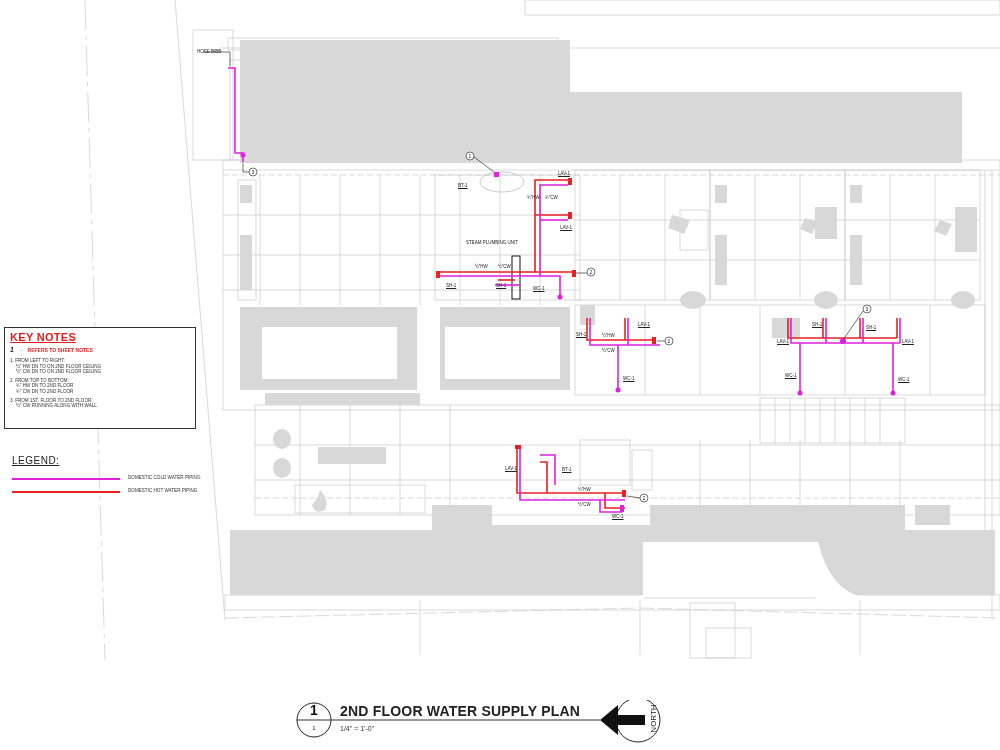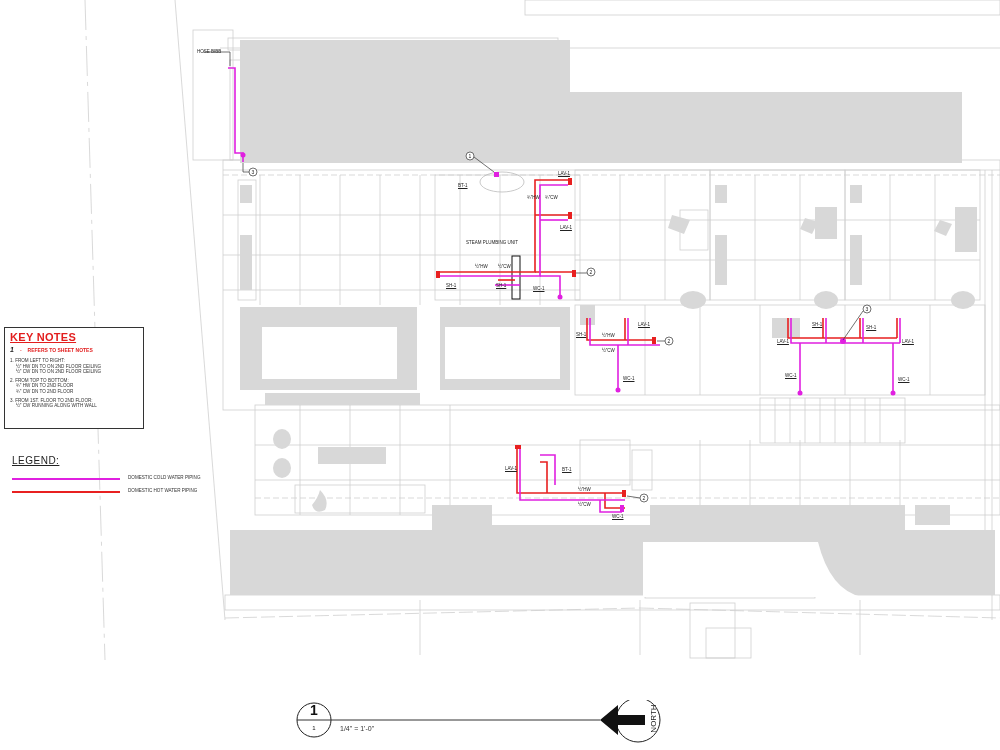--- a/index.html
+++ b/index.html
@@ -1,19 +1,19 @@
 <!DOCTYPE html>
 <html><head>
 <meta charset="utf-8">
 <style>
   html,body{margin:0;padding:0;background:#fff;}
   body{width:1000px;height:750px;position:relative;overflow:hidden;font-family:"Liberation Sans",sans-serif;}
   .abs{position:absolute;}
   #plan{position:absolute;left:0;top:0;}
-  .keynotes{position:absolute;left:4px;top:327px;width:140px;height:102px;border:1px solid #333;background:#fff;box-sizing:border-box;padding:3px 5px;}
+  .keynotes{position:absolute;left:4px;top:327px;width:192px;height:102px;border:1px solid #333;background:#fff;box-sizing:border-box;padding:3px 5px;}
   .kn-title{color:#e21d1d;font-weight:bold;font-size:11px;text-decoration:underline;letter-spacing:0.3px;}
   .kn-ref{font-size:5px;color:#e21d1d;font-weight:bold;margin-top:3px;display:flex;align-items:center;gap:6px;}
   .kn-ref .sym{color:#222;font-size:7px;font-style:italic;font-weight:bold;}
   .kn-list{margin-top:5px;font-size:4.6px;color:#333;line-height:5.6px;}
   .kn-item{margin-bottom:3px;}
   .kn-item .sub{padding-left:6px;}
   .legend-title{position:absolute;left:12px;top:455px;font-size:10px;color:#222;text-decoration:underline;letter-spacing:0.5px;text-align:right;}
   .legend-row{position:absolute;left:12px;height:8px;display:flex;align-items:center;}
   .legend-line{width:108px;height:1.5px;}
   .legend-label{position:absolute;left:116px;font-size:4.6px;color:#333;white-space:nowrap;top:0px;}
@@ -306,15 +306,16 @@
 
 <div class="title-block">
   <svg class="abs" style="left:0;top:0;" width="370" height="48">
     <circle cx="19" cy="20" r="17" fill="none" stroke="#222" stroke-width="1"></circle>
     <line x1="2" y1="20" x2="305" y2="20" stroke="#333" stroke-width="1"></line>
     <circle cx="343" cy="20" r="22" fill="none" stroke="#222" stroke-width="1"></circle>
     <polygon points="305,20 323,5 323,15 350,15 350,25 323,25 323,35" fill="#111"></polygon>
   </svg>
   <div class="tb-num">1</div>
   <div class="tb-sheet">1</div>
+  <div class="tb-title">2ND FLOOR WATER SUPPLY PLAN</div>
   <div class="tb-scale">1/4" = 1'-0"</div>
   <div class="north-label">NORTH</div>
 </div>
 
 </body></html>

